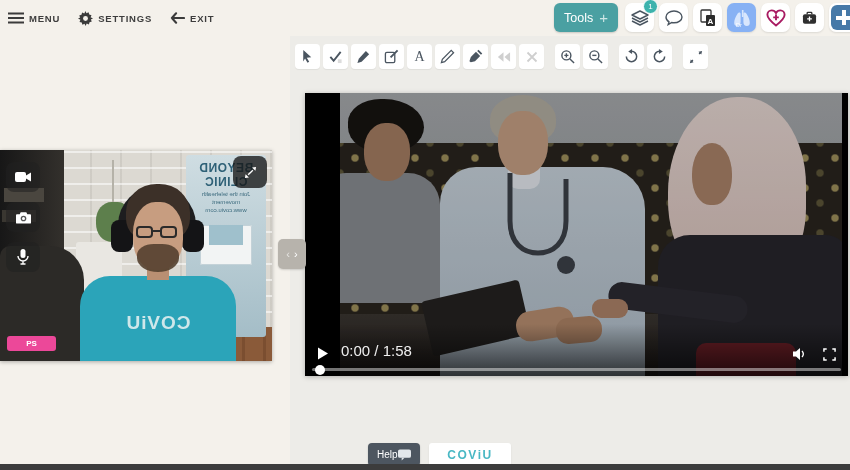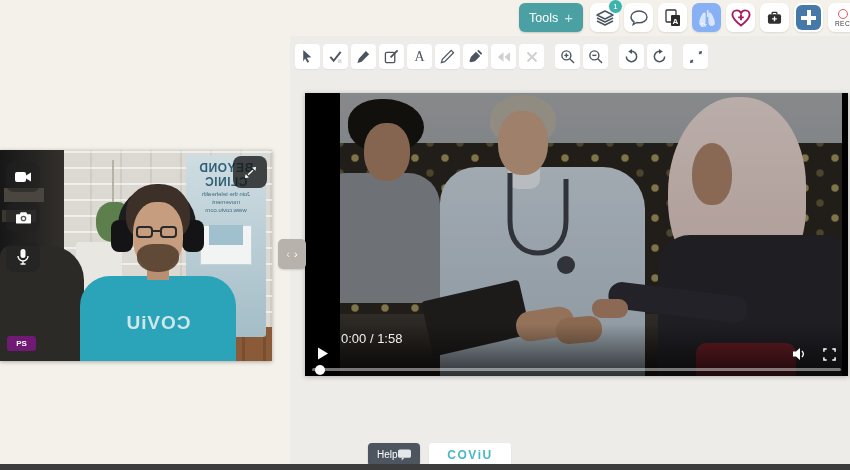--- a/index.html
+++ b/index.html
@@ -4,21 +4,21 @@
 <style>
   html,body{margin:0;padding:0;background:#f4f1eb;font-family:"Liberation Sans",sans-serif;}
   #app{position:relative;width:850px;height:470px;background:#f4f1eb;overflow:hidden;}
 
   
   .topbar{position:absolute;left:0;top:0;width:850px;height:36px;}
   .topbar-left{position:absolute;left:8px;top:0;height:36px;display:flex;align-items:center;gap:18px;}
   .tb-item{display:flex;align-items:center;gap:5px;cursor:pointer;}
   .tb-item span{font-size:9.5px;font-weight:600;letter-spacing:.8px;color:#3d3d3d;}
   .topbar-right{position:absolute;left:519px;top:3px;display:flex;align-items:flex-start;gap:5px;}
-  .tools-btn{width:64px;height:29px;background:#4aa0a2;border-radius:6px;display:flex;align-items:center;justify-content:center;gap:6px;color:#fff;font-size:12.5px;box-shadow:0 1px 2px rgba(0,0,0,.18);cursor:pointer;margin-right:2px;}
+  .tools-btn{width:64px;height:29px;background:#4aa0a2;border-radius:6px;display:flex;align-items:center;justify-content:center;gap:6px;color:#fff;font-size:12.5px;box-shadow:0 1px 2px rgba(0,0,0,.18);cursor:pointer;margin-right:2px;margin-left:35px;}
   .tools-btn .plus{color:#cde6e5;font-size:15px;font-weight:400;}
   .icon-btn{position:relative;width:29px;height:29px;background:#fff;border-radius:7px;display:flex;align-items:center;justify-content:center;box-shadow:0 1px 2px rgba(0,0,0,.10);cursor:pointer;}
   .icon-btn.active{background:#87b1f4;}
   .badge{position:absolute;top:-4px;right:-4px;width:13px;height:13px;background:#3db3ac;border:1.5px solid #fff;border-radius:50%;color:#fff;font-size:8px;display:flex;align-items:center;justify-content:center;}
   .plus-tile{width:25px;height:25px;background:#4679a8;border-radius:6px;position:relative;}
   .plus-tile:before,.plus-tile:after{content:"";position:absolute;background:#fff;}
   .plus-tile:before{left:10.5px;top:5px;width:4px;height:15px;}
   .plus-tile:after{left:5px;top:10.5px;width:15px;height:4px;}
   .rec-btn{flex-direction:column;gap:1px;}
   .rec-ring{width:8px;height:8px;border:1.6px solid #e05c5c;border-radius:50%;}
@@ -54,21 +54,21 @@
   .p3-hijab{left:328px;top:4px;width:138px;height:192px;background:linear-gradient(#ecdcd6,#ddc5bd);border-radius:50% 46% 42% 46%;}
   .p3-face{left:352px;top:50px;width:40px;height:62px;background:#ad8468;border-radius:50% 50% 45% 45%;}
   .p3-body{left:318px;top:142px;width:190px;height:141px;background:#26242a;border-radius:32px 22px 0 0;}
   .p3-arm{left:268px;top:196px;width:140px;height:27px;background:#2b2930;border-radius:14px;transform:rotate(7deg);}
   .hand2{left:252px;top:206px;width:36px;height:19px;background:#b08468;border-radius:9px;}
   .cushion{left:356px;top:250px;width:100px;height:33px;background:#7c222a;border-radius:10px 10px 0 0;}
   .dim{inset:0;background:rgba(8,8,12,.22);}
   .ctrl-grad{left:0;right:0;bottom:0;height:52px;background:linear-gradient(transparent,rgba(0,0,0,.68));}
   .stetho{position:absolute;left:158px;top:80px;}
   .play-btn{position:absolute;left:12px;bottom:16px;cursor:pointer;}
-  .time{position:absolute;left:36px;bottom:30px;color:#efefef;font-size:13px;}
+  .time{position:absolute;left:36px;bottom:17px;color:#efefef;font-size:15px;}
   .vol-btn{position:absolute;right:40px;bottom:15px;cursor:pointer;}
   .fs-btn{position:absolute;right:12px;bottom:15px;cursor:pointer;}
   .progress{position:absolute;left:7px;right:7px;bottom:5px;height:3px;background:rgba(255,255,255,.45);border-radius:2px;cursor:pointer;}
   .knob{position:absolute;left:10px;bottom:1.5px;width:10px;height:10px;background:#fff;border-radius:50%;cursor:pointer;}
 
   
   .nav-tab{position:absolute;left:278px;top:239px;width:28px;height:30px;background:#b7b3ac;border-radius:5px;display:flex;align-items:center;justify-content:center;gap:4px;cursor:pointer;box-shadow:0 1px 2px rgba(0,0,0,.15);}
   .nav-tab .ch{font-size:11px;line-height:1;}
   .ch-prev{color:rgba(255,255,255,.65);}
   .ch-next{color:#fff;}
@@ -103,35 +103,56 @@
   .sv-glass{width:17px;height:12px;border:2px solid #2a2a2a;border-radius:4px;box-sizing:border-box;}
   .sv-gl-l{left:136px;top:76px;}
   .sv-gl-r{left:160px;top:76px;}
   .sv-gl-b{left:152px;top:80px;width:9px;height:2px;background:#2a2a2a;}
   .sv-neck{left:147px;top:114px;width:22px;height:16px;background:#b98f72;}
   .sv-shirt{left:80px;top:126px;width:156px;height:85px;background:#2ba4b9;border-radius:30px 30px 0 0;}
   .sv-shirt-text{left:92px;top:162px;width:132px;text-align:center;font-size:19px;font-weight:bold;letter-spacing:1px;color:#cfe7ea;}
   .sv-btn{position:absolute;left:6px;width:34px;height:30px;background:rgba(32,32,32,.55);border-radius:8px;display:flex;align-items:center;justify-content:center;cursor:pointer;}
   .sv-btn-cam{top:12px;}.sv-btn-photo{top:52px;}.sv-btn-mic{top:92px;}
   .sv-expand{position:absolute;left:233px;top:6px;width:34px;height:32px;background:rgba(22,22,22,.78);border-radius:8px;display:flex;align-items:center;justify-content:center;cursor:pointer;}
-  .sv-ps{position:absolute;left:7px;top:186px;min-width:17px;height:15px;background:#701a75;border-radius:3px;color:#fff;font-size:8px;font-weight:bold;display:flex;align-items:center;justify-content:center;padding:0 6px;}
+  .sv-ps{position:absolute;left:7px;top:186px;min-width:17px;height:15px;background:#ec4899;border-radius:3px;color:#fff;font-size:8px;font-weight:bold;display:flex;align-items:center;justify-content:center;padding:0 16px;}
 
   
   .help-btn{position:absolute;left:368px;top:443px;height:23px;background:#4d5660;border-radius:4px;display:flex;align-items:center;padding:0 9px;cursor:pointer;box-shadow:0 1px 2px rgba(0,0,0,.2);}
   .help-btn span{color:#fff;font-size:10px;}
   .brand-btn{position:absolute;left:429px;top:443px;width:82px;height:23px;background:#fff;border-radius:3px;display:flex;align-items:center;justify-content:center;cursor:pointer;box-shadow:0 1px 2px rgba(0,0,0,.08);}
   .brand-btn span{color:#49b8c4;font-size:12px;font-weight:bold;letter-spacing:1.5px;}
   .bottom-bar{position:absolute;left:0;right:0;bottom:0;height:6px;background:#3c3c3c;}
 </style>
 </head>
 <body>
 
 <div id="app">
 
   <div class="topbar">
+    <div class="topbar-left">
+      <div class="tb-item">
+        <svg width="16" height="12" viewBox="0 0 16 12">
+            <path d="M0 1.5h16M0 6h16M0 10.5h16" stroke="#3b3b3b" stroke-width="2.2"></path>
+          </svg>
+        <span>MENU</span>
+      </div>
+      <div class="tb-item">
+        <svg width="15" height="15" viewBox="0 0 16 16">
+            <path fill="#3b3b3b" d="M8 0l1 2.3 2.3-1 .7 2.4 2.4.7-1 2.3L16 8l-2.3 1 1 2.3-2.4.7-.7 2.4-2.3-1L8 16l-1-2.3-2.3 1-.7-2.4-2.4-.7 1-2.3L0 8l2.3-1-1-2.3 2.4-.7.7-2.4 2.3 1z"></path>
+            <circle cx="8" cy="8" r="2.6" fill="#f4f1eb"></circle>
+          </svg>
+        <span>SETTINGS</span>
+      </div>
+      <div class="tb-item">
+        <svg width="15" height="12" viewBox="0 0 16 12">
+            <path d="M6.5 1L2 6l4.5 5M2 6h13" fill="none" stroke="#3b3b3b" stroke-width="2.2" stroke-linecap="round" stroke-linejoin="round"></path>
+          </svg>
+        <span>EXIT</span>
+      </div>
+    </div>
 
     <div class="topbar-right">
       <div class="tools-btn">
         <span>Tools</span>
         <span class="plus">+</span>
       </div>
       <div class="icon-btn">
         <svg width="18" height="16" viewBox="0 0 18 16">
             <g fill="none" stroke="#4a5560" stroke-width="1.4" stroke-linejoin="round">
               <path d="M9 1l8 4-8 4-8-4z"></path>

